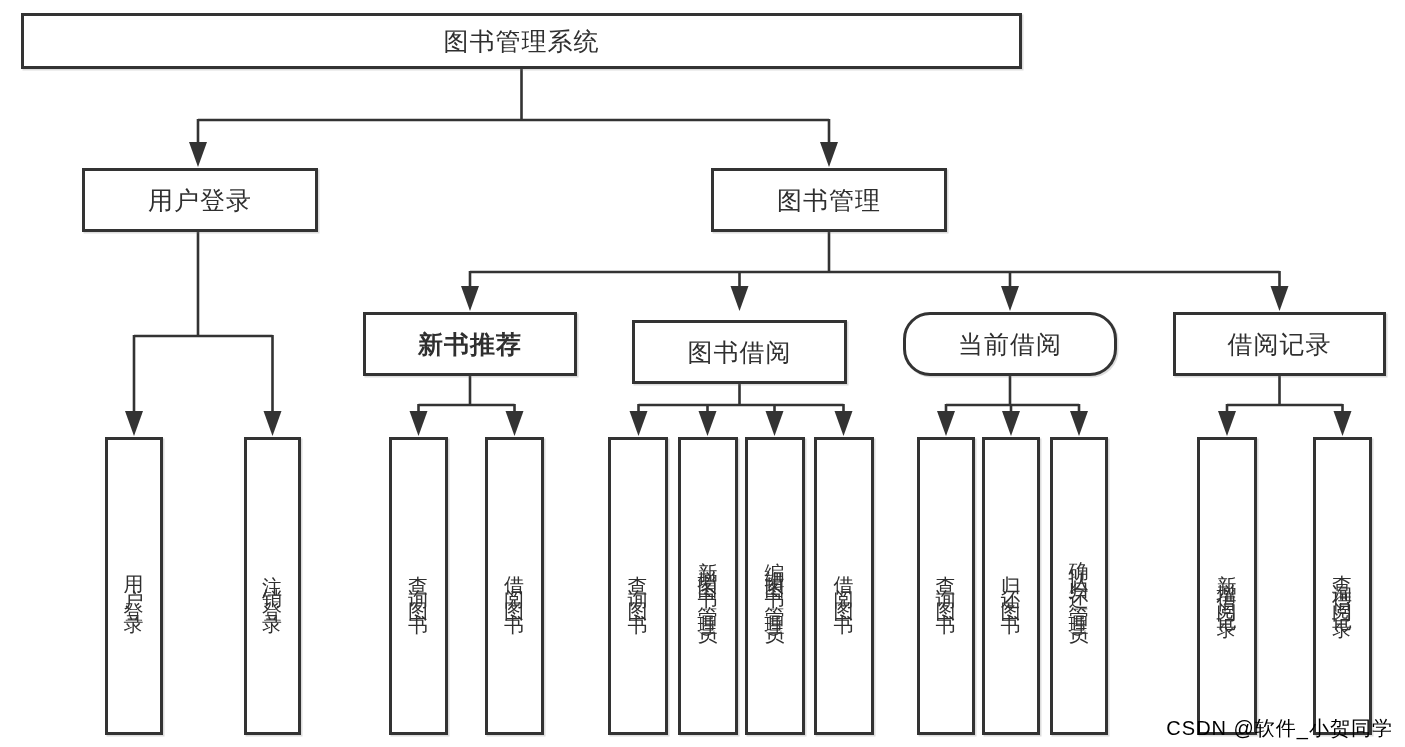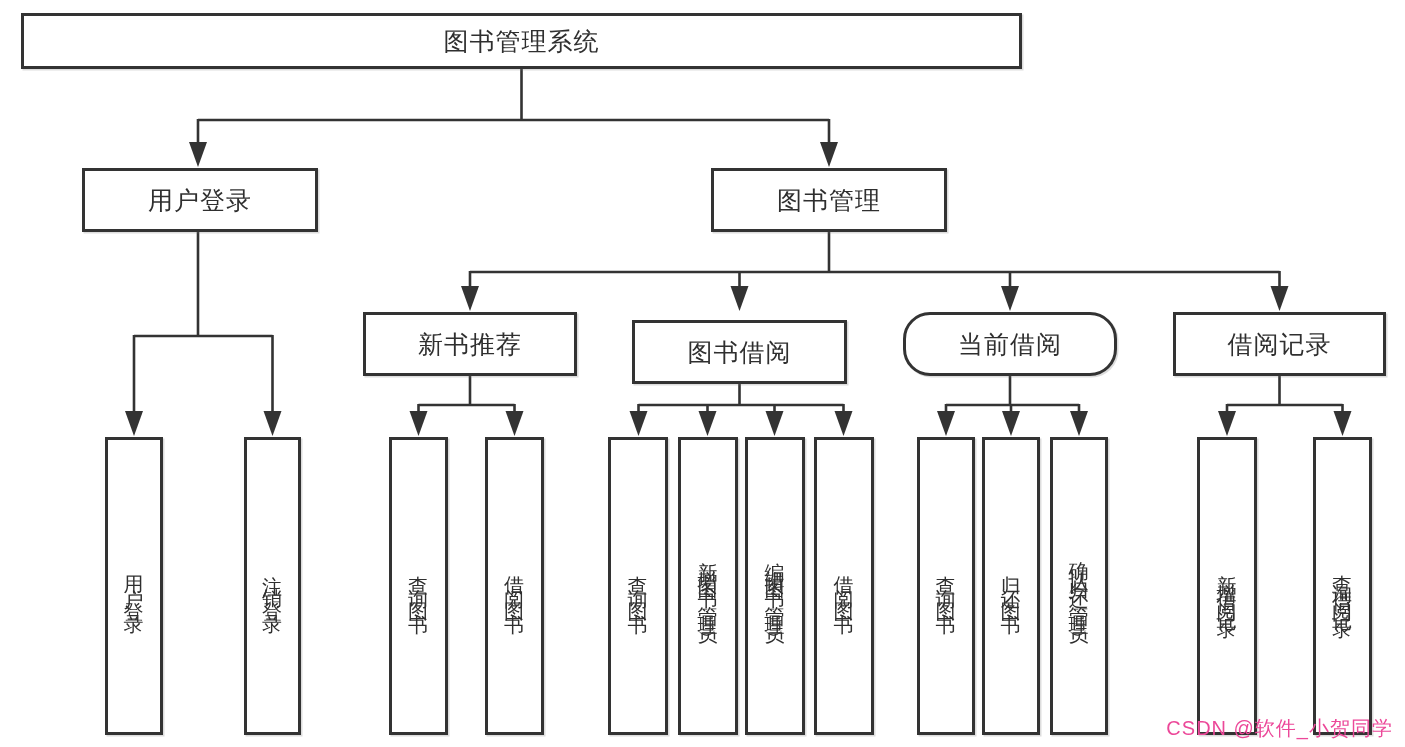--- a/index.html
+++ b/index.html
@@ -46,21 +46,21 @@
   }
   #connector-layer polygon{
     fill:#333333;
     stroke:none;
   }
   .watermark{
     position:absolute;
     right:12px;
     bottom:5px;
     font-size:20px;
-    color:#ec4899;
+    color:#000000;
     letter-spacing:1px;
     white-space:nowrap;
     z-index:5;
   }
 </style>
 </head>
 <body>
 
 <div class="canvas">
 
@@ -118,21 +118,21 @@
     <span>图书管理系统</span>
   </div>
 
   <div class="box hbox" style="left:82px;top:168px;width:236px;height:64px;">
     <span>用户登录</span>
   </div>
   <div class="box hbox" style="left:711px;top:168px;width:236px;height:64px;font-family:Liberation Serif, serif;">
     <span>图书管理</span>
   </div>
 
-  <div class="box hbox" style="left:363px;top:312px;width:214px;height:64px;">
+  <div class="box hbox" style="left:363px;top:312px;width:214px;height:64px;font-weight:bold;">
     <span>新书推荐</span>
   </div>
   <div class="box hbox" style="left:632px;top:312px;width:215px;height:64px;margin-top:8px;">
     <span>图书借阅</span>
   </div>
   <div class="box hbox" style="left:903px;top:312px;width:214px;height:64px;border-radius:27px;">
     <span>当前借阅</span>
   </div>
   <div class="box hbox" style="left:1173px;top:312px;width:213px;height:64px;">
     <span>借阅记录</span>

